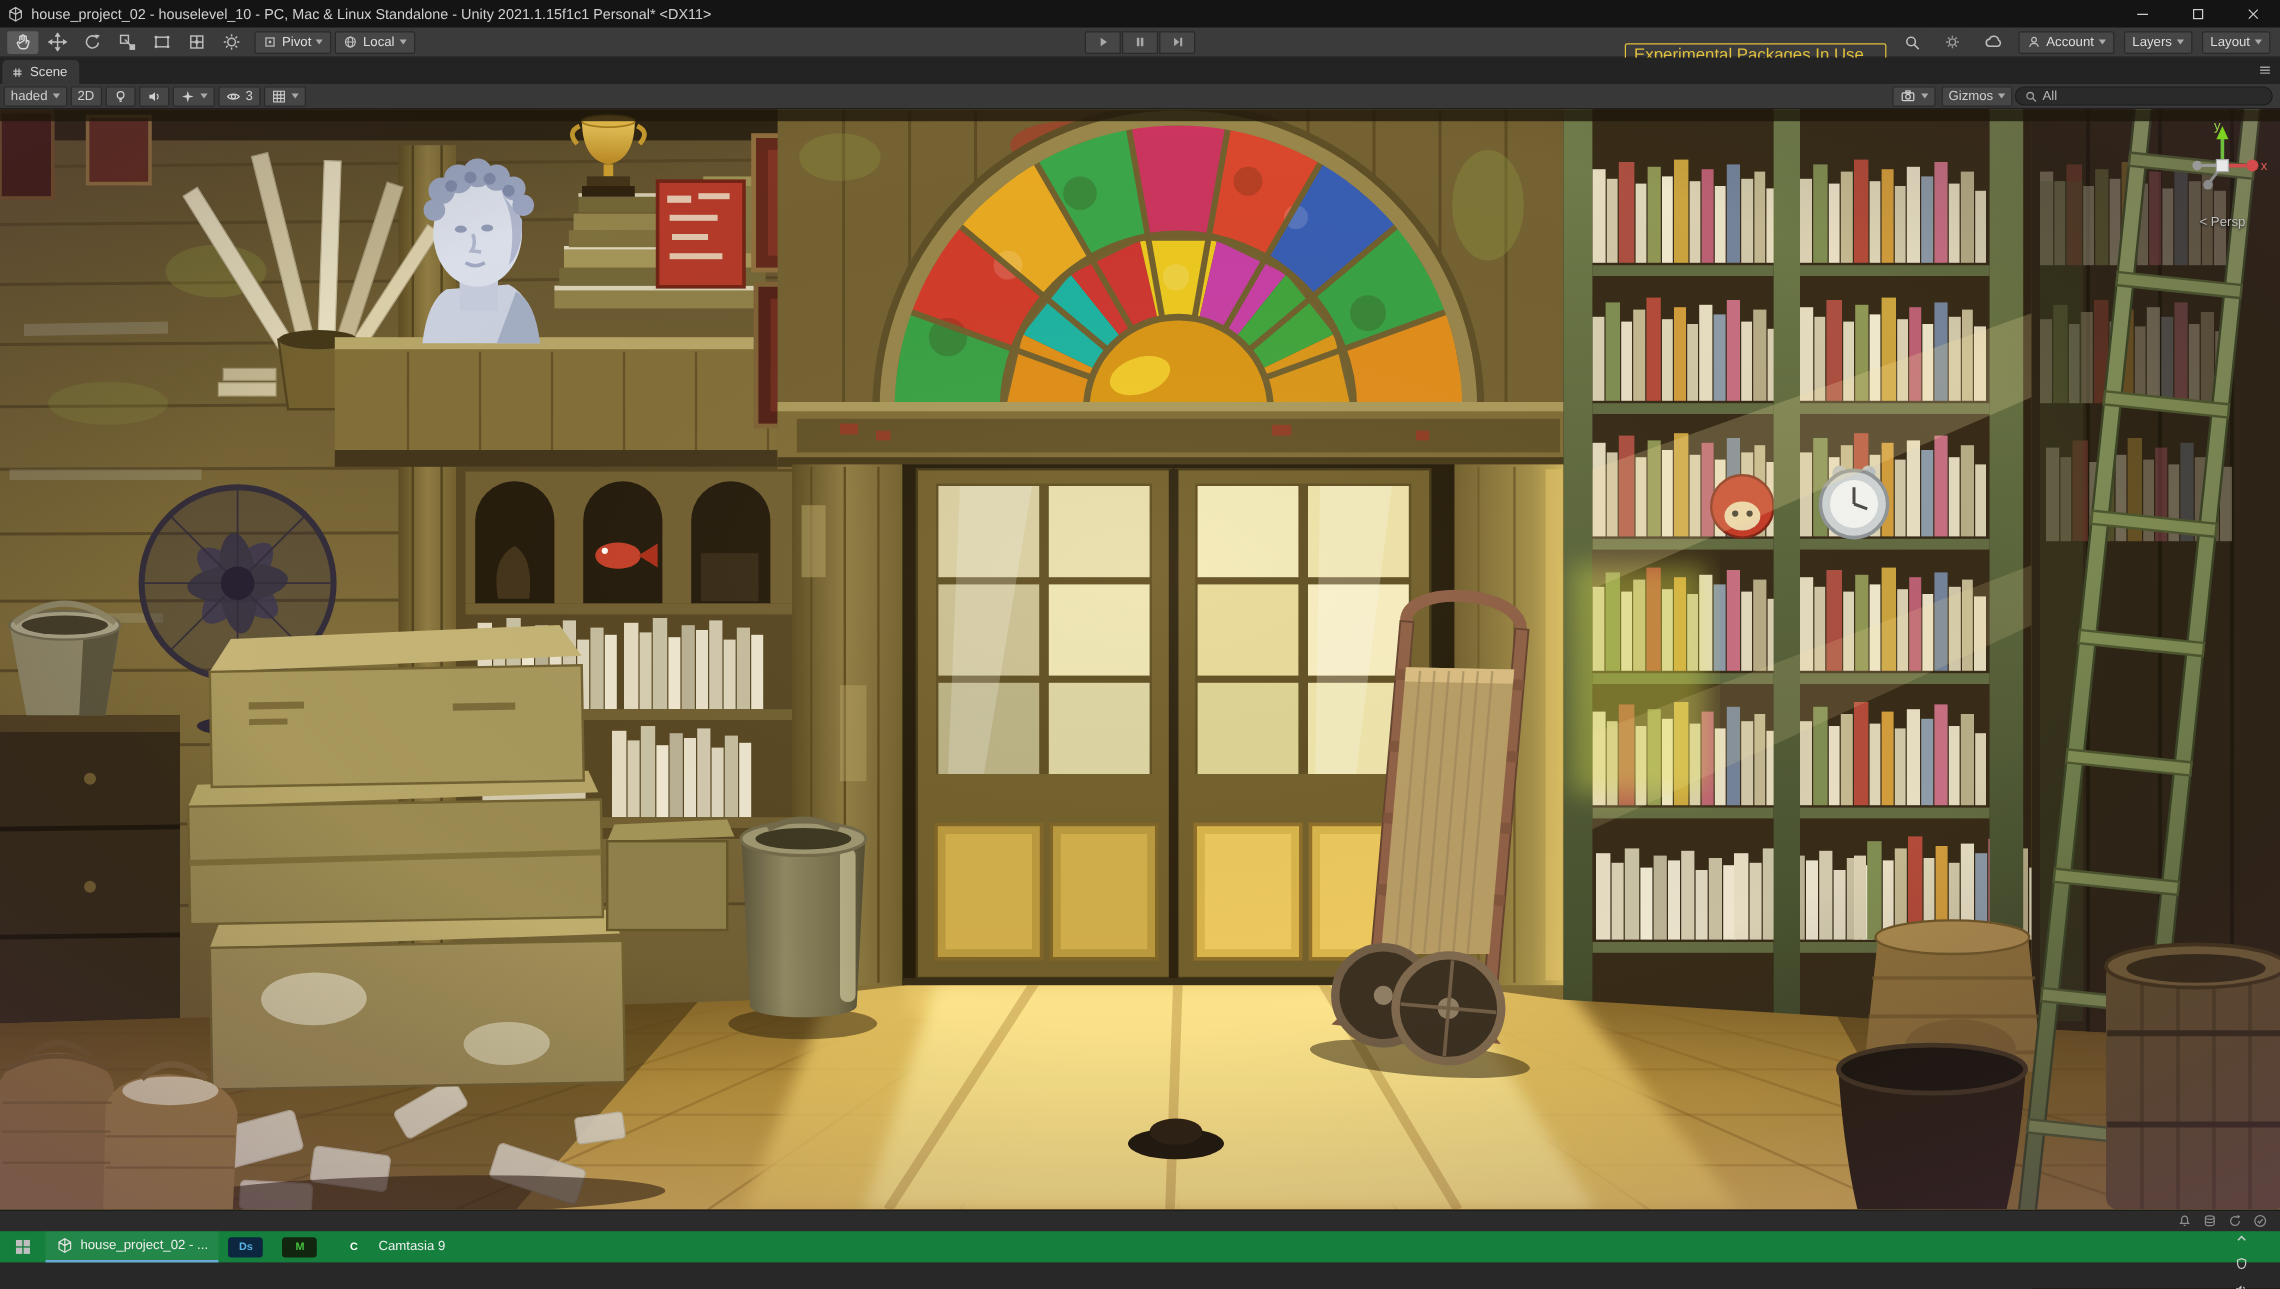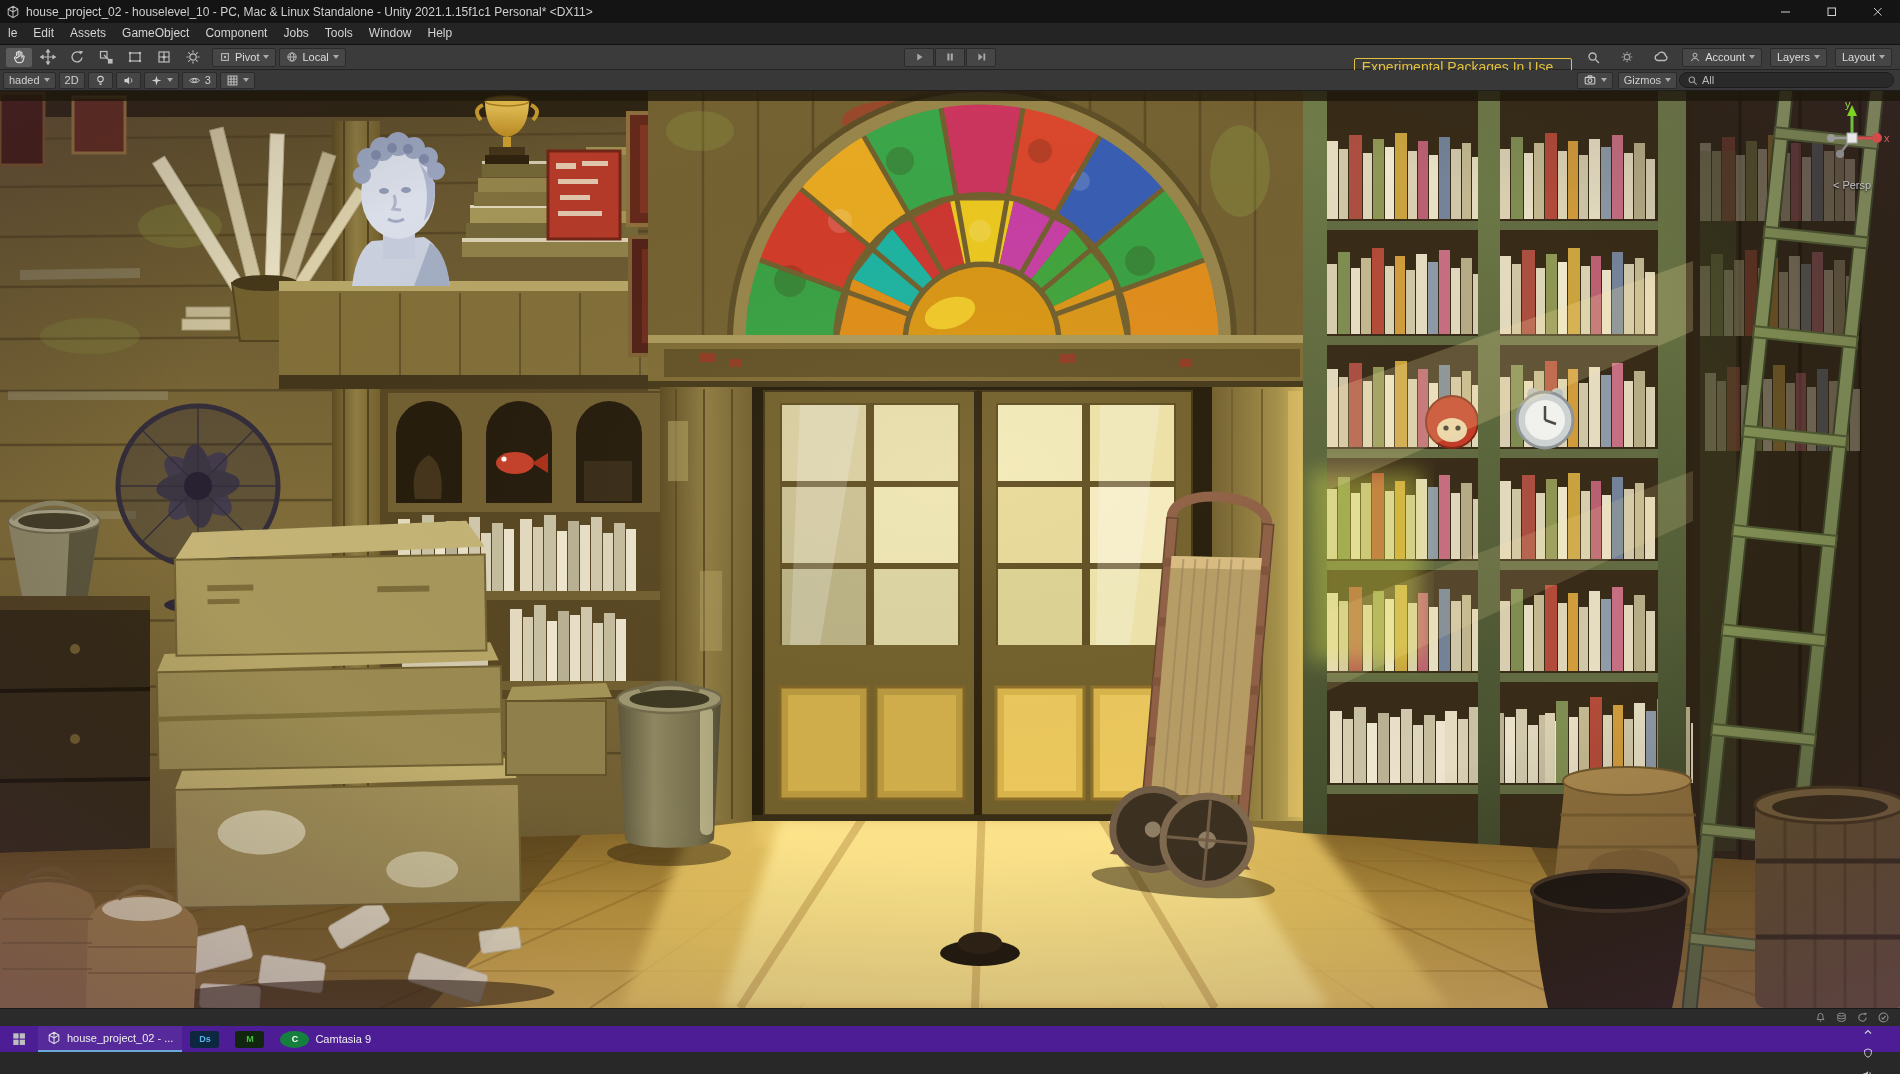--- a/index.html
+++ b/index.html
@@ -46,21 +46,21 @@
   
   .viewport { height:917px; position:relative; flex:0 0 auto; background:#4a3a20; overflow:hidden; }
   .viewport > svg.scene { position:absolute; inset:0; width:100%; height:100%; display:block; }
   .gizmo { position:absolute; left:1814px; top:7px; width:76px; height:76px; }
   .persp { position:absolute; left:1808px; top:88px; width:88px; text-align:center; color:#c2c2c2; font-size:11px; text-shadow:0 1px 2px #000; }
 
   
   .statusrow { height:18px; background:#2b2b2b; border-top:1px solid #1a1a1a; display:flex; align-items:center; justify-content:flex-end; gap:8px; padding-right:10px; flex:0 0 auto; }
 
   
-  .taskbar { height:26px; background:#4c1d95; display:flex; align-items:center; flex:0 0 auto; }
+  .taskbar { height:26px; background:#15803d; display:flex; align-items:center; flex:0 0 auto; }
   .startbtn { width:38px; height:100%; display:flex; align-items:center; justify-content:center; }
   .task { height:100%; display:flex; align-items:center; gap:6px; padding:0 9px; border-bottom:2px solid #6da9d8; background:rgba(255,255,255,0.06); color:#eee; font-size:11px; max-width:180px; white-space:nowrap; }
   .trayapp { height:100%; display:flex; align-items:center; gap:6px; padding:0 8px; color:#eee; font-size:11px; }
   .appbadge { width:29px; height:17px; border-radius:3px; display:flex; align-items:center; justify-content:center; font-size:9px; font-weight:bold; }
   .tray { margin-left:auto; display:flex; align-items:center; gap:9px; padding-right:6px; height:100%;flex-direction:column; }
   .clock { color:#f0f0f0; font-size:11px; }
   svg { display:block; }
 </style>
 </head>
 <body>
@@ -86,31 +86,20 @@
           </svg>
       </span>
       <span class="winbtn">
         <svg width="11" height="11" viewBox="0 0 11 11" stroke="#cfcfcf" stroke-width="1">
             <path d="M2,2 9.5,9.5 M9.5,2 2,9.5"></path>
           </svg>
       </span>
     </div>
   </div>
 
-  <div class="menubar">
-    <span class="menuitem">le</span>
-    <span class="menuitem">Edit</span>
-    <span class="menuitem">Assets</span>
-    <span class="menuitem">GameObject</span>
-    <span class="menuitem">Component</span>
-    <span class="menuitem">Jobs</span>
-    <span class="menuitem">Tools</span>
-    <span class="menuitem">Window</span>
-    <span class="menuitem">Help</span>
-  </div>
 
   <div class="toolbar">
     <div class="toolgroup">
       <span class="tbtn sel">
         <svg width="16" height="16" viewBox="0 0 16 16" fill="none" stroke="#d8d8d8" stroke-width="1.2">
           <path d="M5.5,7 V3.9 a0.9,0.9 0 0 1 1.8,0 V6.4 M7.3,6.4 V3.1 a0.9,0.9 0 0 1 1.8,0 V6.4 M9.1,6.6 V3.9 a0.9,0.9 0 0 1 1.8,0 V8.2 l0.7,-1.1 a0.9,0.9 0 0 1 1.5,0.9 l-1,3.4 a3.1,3.1 0 0 1 -3,2.3 H7.6 a3.1,3.1 0 0 1 -2.8,-1.8 L3.5,9 a0.9,0.9 0 0 1 1.5,-0.8 l0.5,0.9 Z"></path>
         </svg>
       </span>
       <span class="tbtn">
         <svg width="16" height="16" viewBox="0 0 16 16" stroke="#bdbdbd" stroke-width="1.2" fill="#bdbdbd">
@@ -229,20 +218,33 @@
         <span>Layers</span>
         <span class="caret"></span>
       </span>
       <span class="lbtn">
         <span>Layout</span>
         <span class="caret"></span>
       </span>
     </div>
   </div>
 
+  <div class="tabrow">
+    <span class="tab">
+      <svg width="11" height="11" viewBox="0 0 16 16" fill="none" stroke="#bdbdbd" stroke-width="1.6">
+        <path d="M6,3 V13 M10,3 V13 M3,6.3 H13 M3,9.7 H13"></path>
+      </svg>
+      <span>Scene</span>
+    </span>
+    <span class="rightico">
+      <svg width="13" height="13" viewBox="0 0 16 16" stroke="#9e9e9e" stroke-width="1.4">
+          <path d="M3,5 H13 M3,8 H13 M3,11 H13"></path>
+        </svg>
+    </span>
+  </div>
 
   <div class="scenebar">
     <span class="sbtn">
       <span>haded</span>
       <span class="caret"></span>
     </span>
     <span class="sbtn">
       <span>2D</span>
     </span>
     <span class="sbtn">

